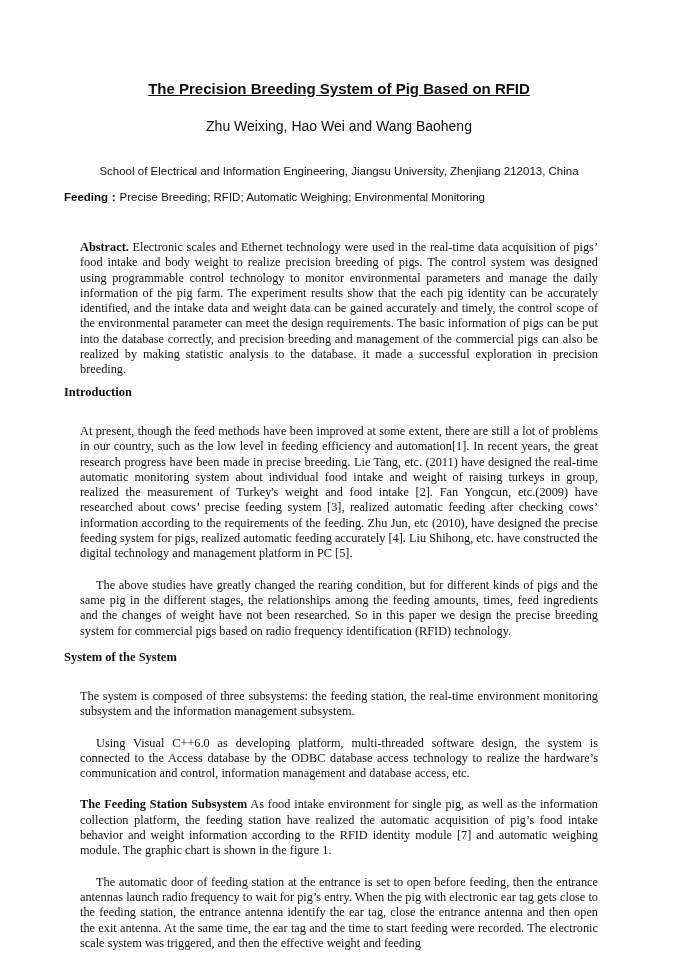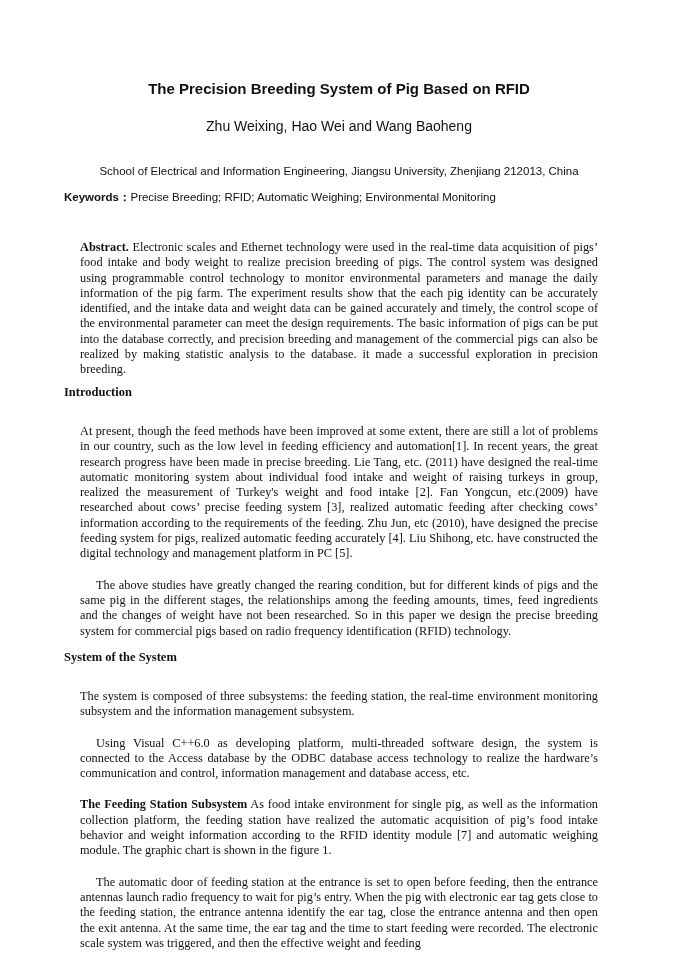--- a/index.html
+++ b/index.html
@@ -1,20 +1,20 @@
 <!DOCTYPE html>
 <html><head>
 <meta charset="utf-8">
 <style>
   html, body { margin: 0; padding: 0; background: #ffffff; }
   body { width: 678px; height: 959px; position: relative; overflow: hidden; color: #111; }
   .page { position: absolute; left: 0; top: 0; width: 678px; height: 959px; }
   .header { position: absolute; left: 62px; top: 14px; width: 554px; font-family: "Liberation Serif", serif; font-style: italic; font-size: 10.6px; line-height: 11px; }
   .header .online { position: absolute; right: 0; top: 0; }
-  .title { position: absolute; left: 0; width: 678px; top: 80px; text-align: center; font-family: "Liberation Sans", sans-serif; font-weight: bold; font-size: 15px; }
+  .title { position: absolute; left: 0; width: 678px; top: 80px; text-align: center; font-family: "Liberation Sans", sans-serif; font-weight: bold; font-size: 15px; text-decoration: underline; }
   .authors { position: absolute; left: 0; width: 678px; top: 106px; text-align: center; font-family: "Liberation Sans", sans-serif; font-size: 14px; margin-top: 12px; }
   .affil { position: absolute; left: 0; width: 678px; top: 133px; text-align: center; font-family: "Liberation Sans", sans-serif; font-size: 11.5px; margin-top: 32px; }
   .email { position: absolute; left: 0; width: 678px; top: 154px; text-align: center; font-family: "Liberation Sans", sans-serif; font-size: 11.5px; }
   .keywords { position: absolute; left: 64px; top: 190px; font-family: "Liberation Sans", sans-serif; font-size: 11.5px; }
   .keywords b { font-weight: bold; }
   .body { position: absolute; left: 64px; width: 550px; font-family: "Liberation Serif", serif; font-size: 12.3px; line-height: 15.3px; text-align: justify; }
   .body p { margin: 16px; }
   .indent { text-indent: 16px; }
   .heading { position: absolute; left: 64px; font-family: "Liberation Serif", serif; font-weight: bold; font-size: 12.5px; }
 </style>
@@ -22,21 +22,21 @@
 <body>
 
 <div class="page">
 
 
   <div class="title">The Precision Breeding System of Pig Based on RFID</div>
   <div class="authors">Zhu Weixing, Hao Wei and Wang Baoheng</div>
   <div class="affil">School of Electrical and Information Engineering, Jiangsu University, Zhenjiang 212013, China</div>
 
   <div class="keywords">
-    <b>Keywords：</b><span>Precise Breeding; RFID; Automatic Weighing; Environmental Monitoring</span>
+    <b>Feeding：</b><span>Precise Breeding; RFID; Automatic Weighing; Environmental Monitoring</span>
   </div>
 
   <div class="body" style="top:224px;">
     <p><b>Abstract.</b><span> Electronic scales and Ethernet technology were used in the real-time data acquisition of pigs’ food intake and body weight to realize precision breeding of pigs. The control system was designed using programmable control technology to monitor environmental parameters and manage the daily information of the pig farm. The experiment results show that the each pig identity can be accurately identified, and the intake data and weight data can be gained accurately and timely, the control scope of the environmental parameter can meet the design requirements. The basic information of pigs can be put into the database correctly, and precision breeding and management of the commercial pigs can also be realized by making statistic analysis to the database. it made a successful exploration in precision breeding.</span></p>
   </div>
 
   <div class="heading" style="top:385px;">Introduction</div>
   <div class="body" style="top:408px;">
     <p>At present, though the feed methods have been improved at some extent, there are still a lot of problems in our country, such as the low level in feeding efficiency and automation[1]. In recent years,   the great research progress have been made in precise breeding. Lie Tang, etc. (2011) have designed the real-time automatic monitoring system about individual food intake and weight of raising turkeys in group, realized the measurement of Turkey's weight and food intake [2]. Fan Yongcun, etc.(2009) have researched about cows’ precise feeding system [3], realized automatic feeding after checking cows’ information according to the requirements of the feeding. Zhu Jun, etc (2010), have designed the precise feeding system for pigs, realized automatic feeding accurately [4]. Liu Shihong, etc. have constructed the digital technology and management platform in PC [5].</p>
     <p class="indent">The above studies have greatly changed the rearing condition, but for different kinds of pigs and the same pig in the different stages, the relationships among the feeding amounts, times, feed ingredients and the changes of weight have not been researched. So in this paper we design the precise breeding system for commercial pigs based on radio frequency identification (RFID) technology.</p>

